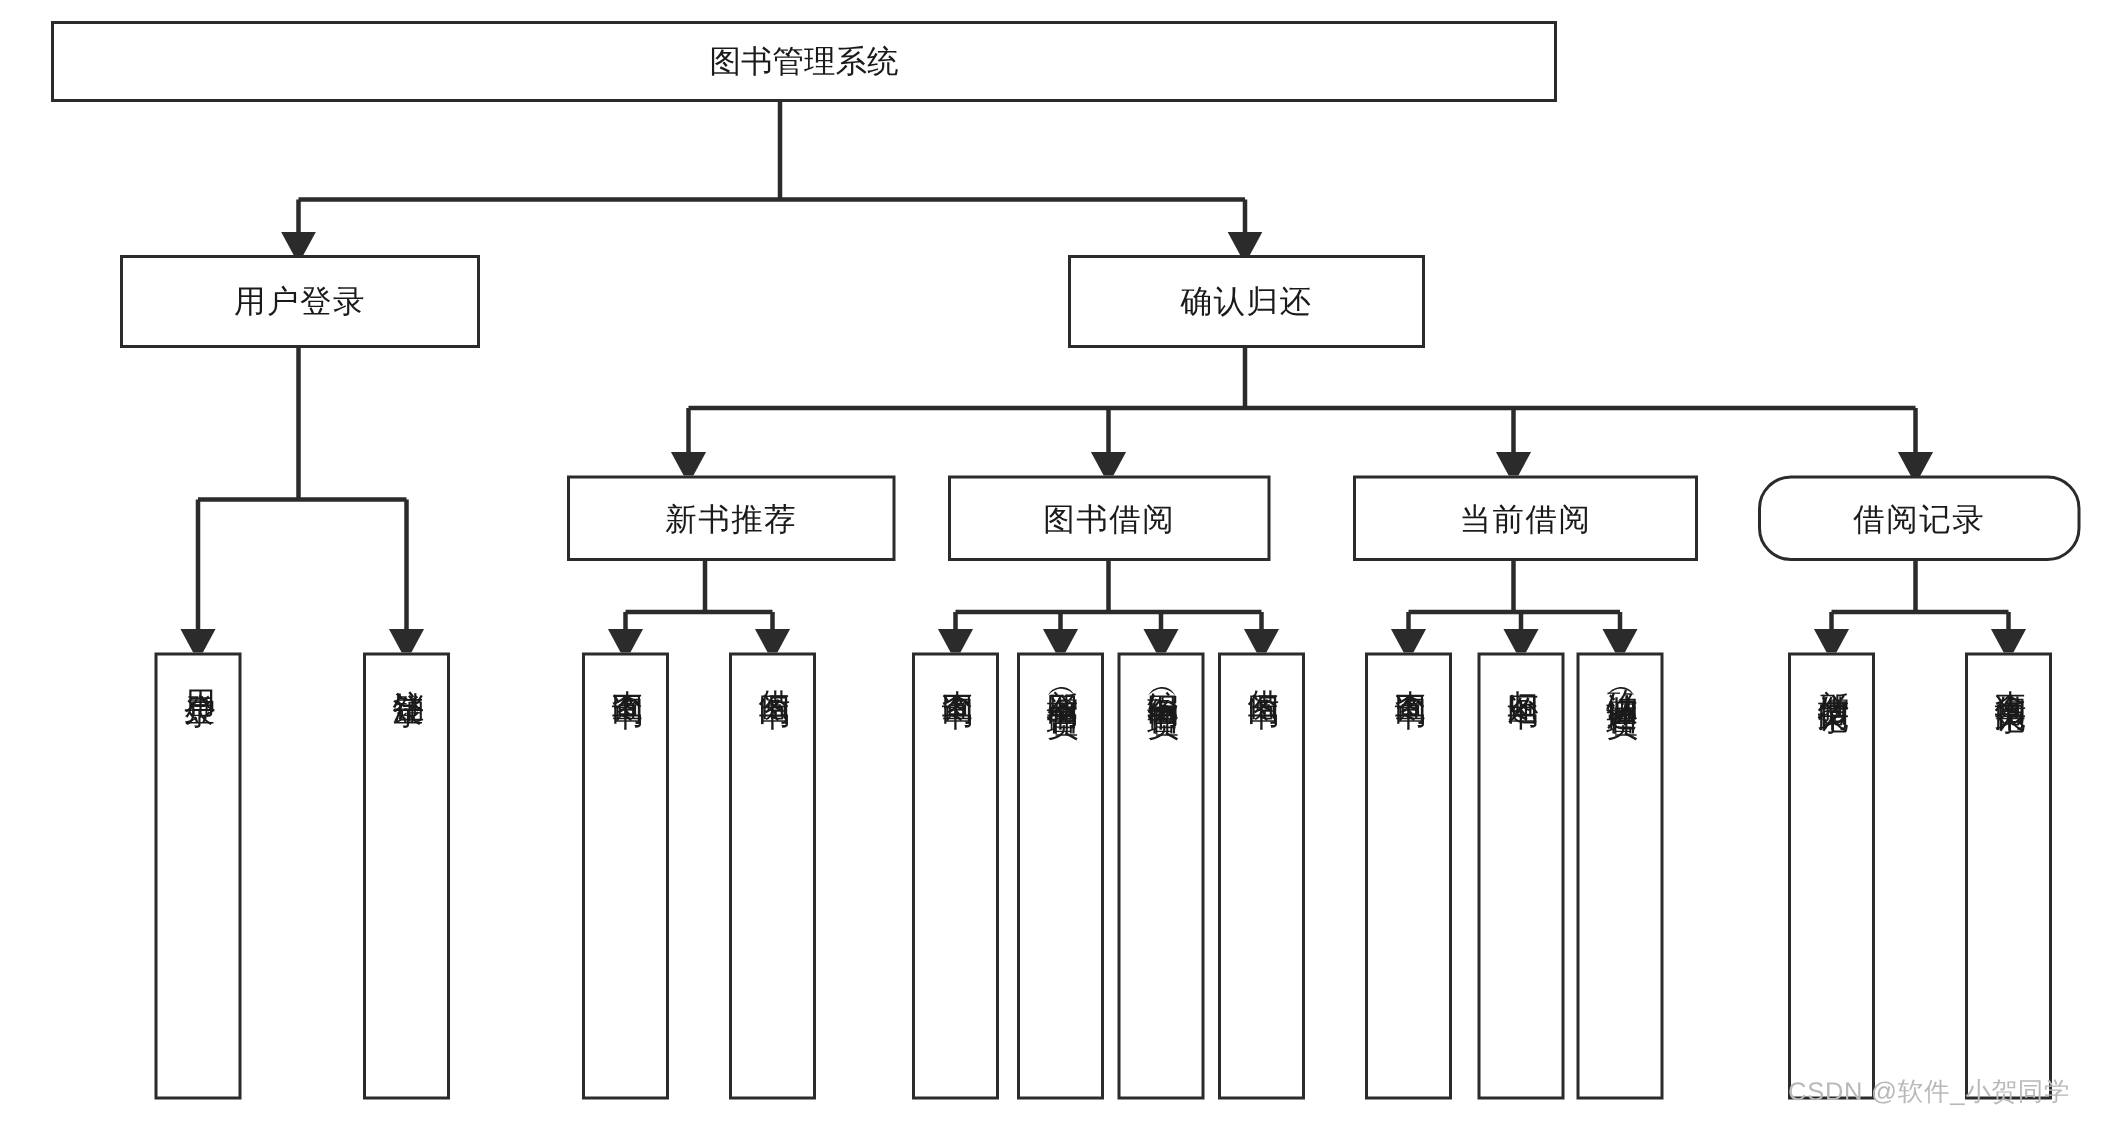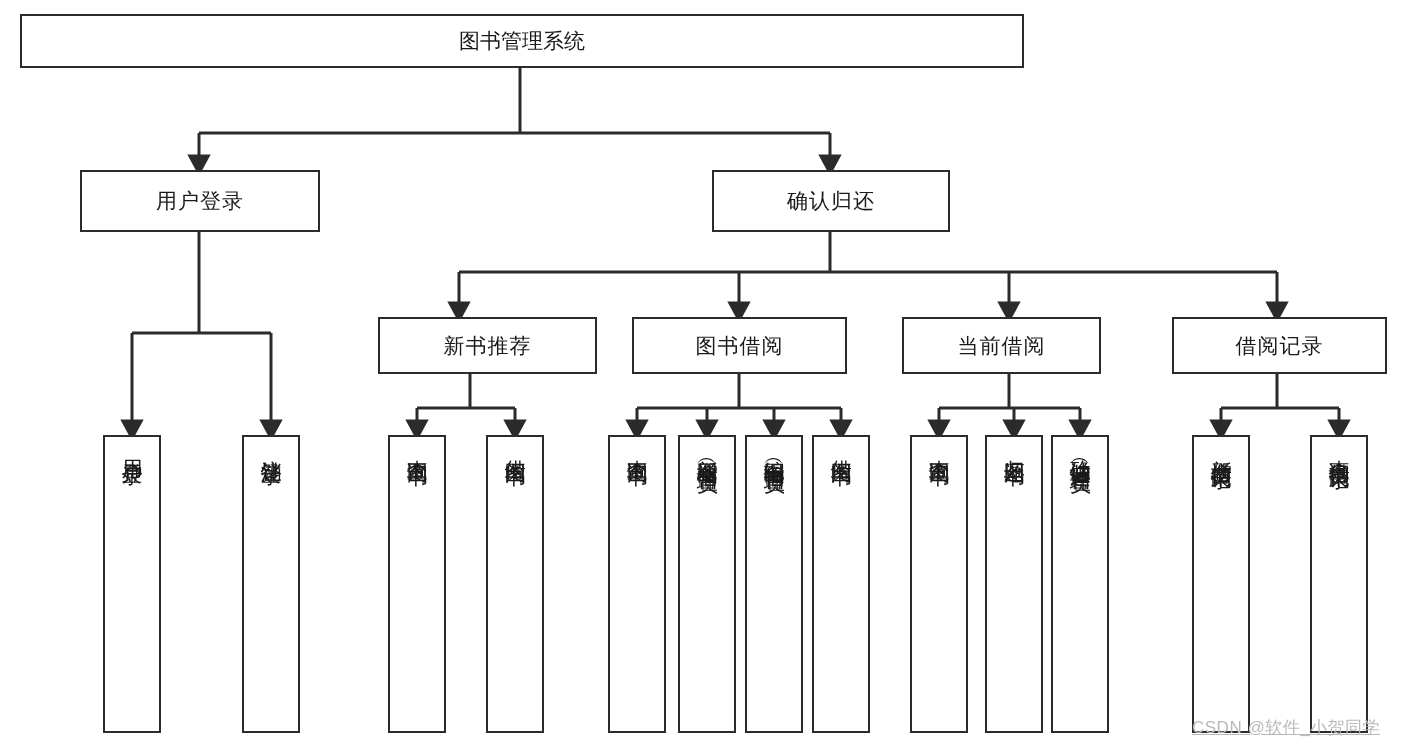--- a/index.html
+++ b/index.html
@@ -60,21 +60,20 @@
   }
   .watermark {
     position: absolute;
     left: 1192px;
     top: 716px;
     font-size: 17px;
     color: #b9b9b9;
     white-space: nowrap;
     z-index: 3;
     letter-spacing: 0.5px;
-    text-decoration: underline;
   }
 </style>
 </head>
 <body>
 
 <div id="canvas">
 
   <svg id="edges" viewBox="0 0 1405 747" xmlns="http://www.w3.org/2000/svg">
     <defs>
       <marker id="arrowhead" markerWidth="9" markerHeight="9" refX="3.2" refY="4.5" orient="auto" markerUnits="strokeWidth">
@@ -120,41 +119,41 @@
       <path d="M1014,408 L1014,429" marker-end="url(#arrowhead)"></path>
       <path d="M1080,408 L1080,429" marker-end="url(#arrowhead)"></path>
 
       <path d="M1277,374 L1277,408"></path>
       <path d="M1221,408 L1339,408"></path>
       <path d="M1221,408 L1221,429" marker-end="url(#arrowhead)"></path>
       <path d="M1339,408 L1339,429" marker-end="url(#arrowhead)"></path>
     </g>
   </svg>
 
-  <div class="node root" style="left:20px; top:14px; width:1004px; height:54px;align-items:center;">
+  <div class="node root" style="left:34px; top:14px; width:1004px; height:54px;align-items:center;">
     <span>图书管理系统</span>
   </div>
 
   <div class="node h" style="left:80px; top:170px; width:240px; height:62px;">
     <span>用户登录</span>
   </div>
   <div class="node h" style="left:712px; top:170px; width:238px; height:62px;">
     <span>确认归还</span>
   </div>
 
   <div class="node h" style="left:378px; top:317px; width:219px; height:57px;">
     <span>新书推荐</span>
   </div>
   <div class="node h" style="left:632px; top:317px; width:215px; height:57px;">
     <span>图书借阅</span>
   </div>
-  <div class="node h" style="left:902px; top:317px; width:199px; height:57px;">
+  <div class="node h" style="left:902px; top:317px; width:230px; height:57px;">
     <span>当前借阅</span>
   </div>
-  <div class="node h" style="left:1172px; top:317px; width:215px; height:57px;">
+  <div class="node h" style="left:1172px; top:317px; width:215px; height:57px;border-radius:22px;">
     <span>借阅记录</span>
   </div>
 
   <div class="node v" style="left:103px; top:435px; width:58px; height:298px;">
     <span class="vlabel">用户登录</span>
   </div>
   <div class="node v" style="left:242px; top:435px; width:58px; height:298px;">
     <span class="vlabel">注销登录</span>
   </div>
 

